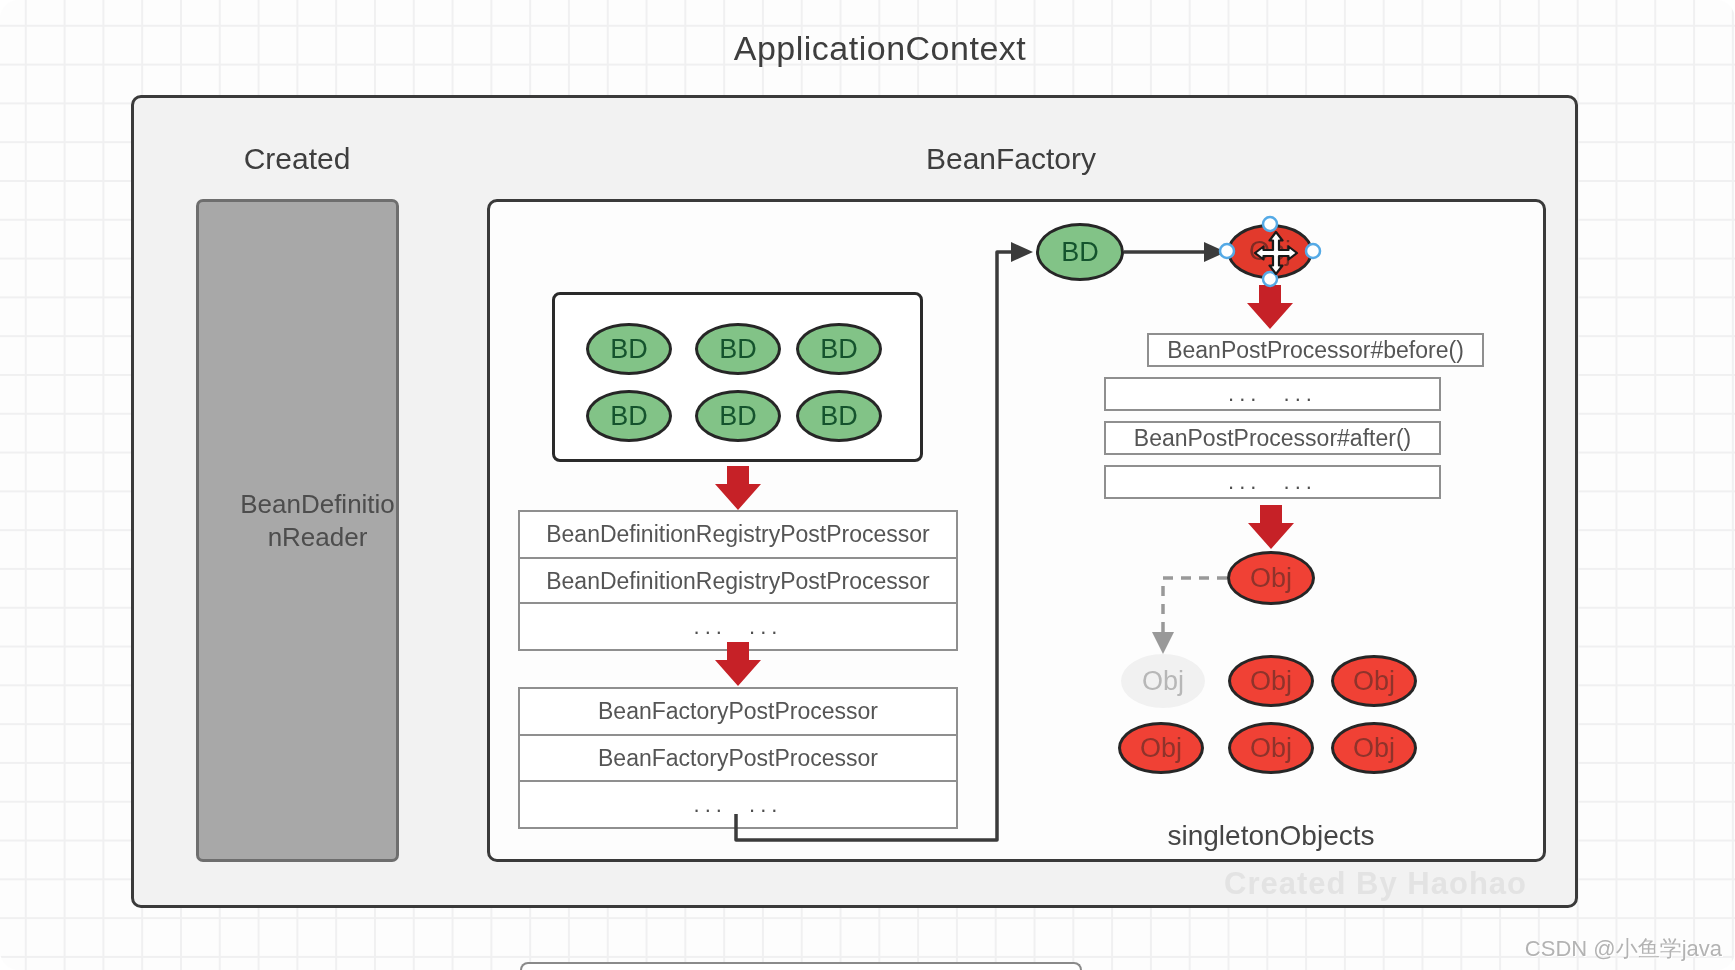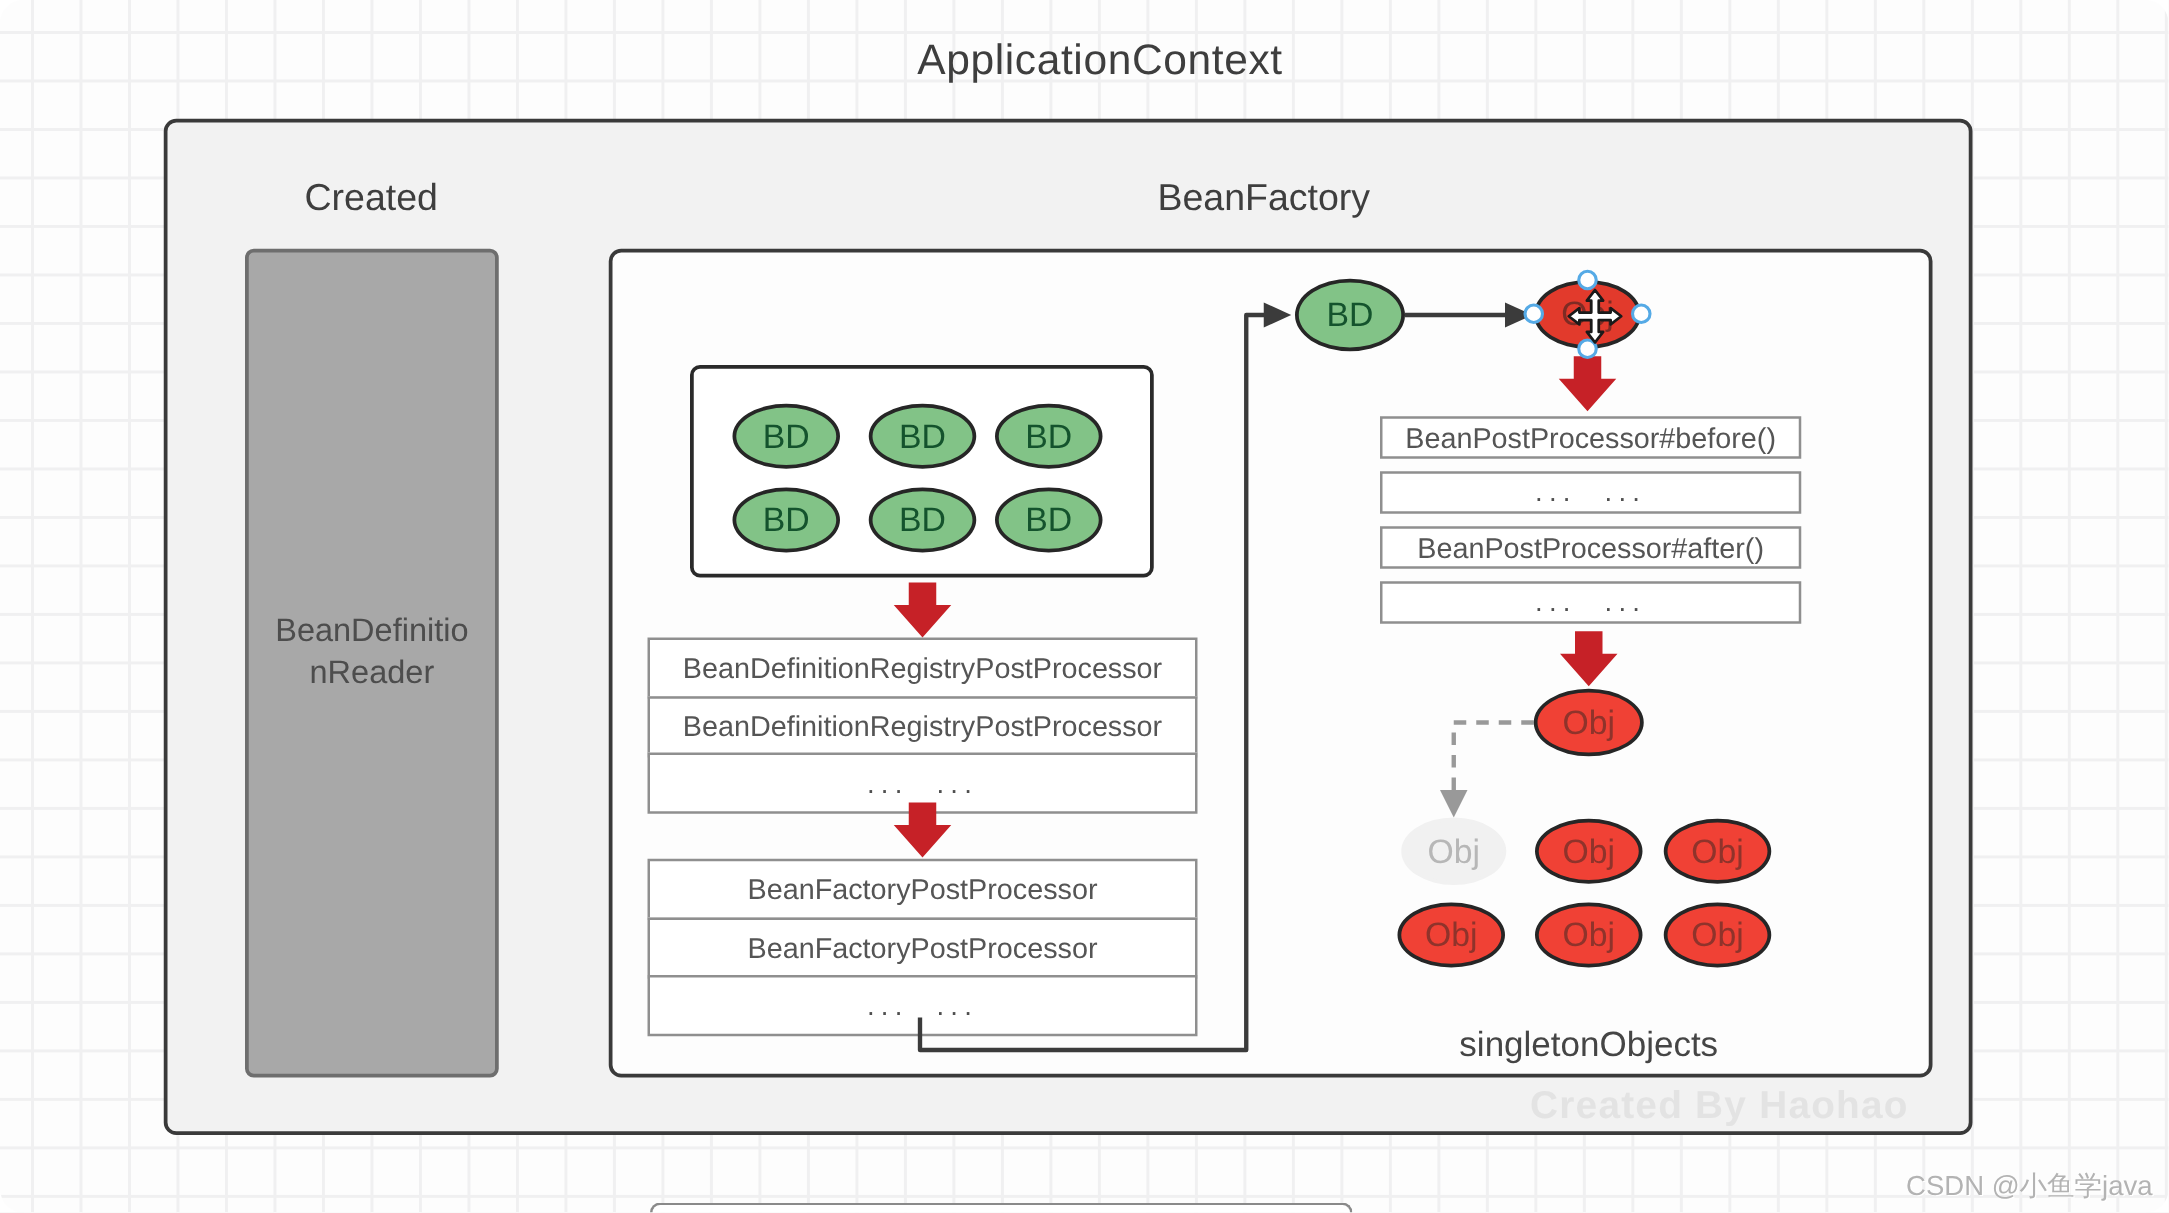--- a/index.html
+++ b/index.html
@@ -12,21 +12,21 @@
   .ctr{display:flex;align-items:center;justify-content:center;text-align:center;}
 
   .page-title{left:570px;top:26px;width:620px;height:44px;font-size:34px;color:#3e3e3e;letter-spacing:.5px;z-index:2;}
 
   .outer-box{left:131px;top:95px;width:1447px;height:813px;background:#f2f2f2;border:3px solid #3a3a3a;border-radius:10px;box-sizing:border-box;z-index:1;}
   .section-title{font-size:30px;color:#3e3e3e;z-index:3;}
   .reader-title{left:197px;top:140px;width:200px;height:38px;}
   .bf-title{left:861px;top:140px;width:300px;height:38px;}
 
   .reader-box{left:196px;top:199px;width:203px;height:663px;background:#a8a8a8;border:3px solid #6e6e6e;border-radius:7px;box-sizing:border-box;z-index:2;}
-  .reader-box-label{left:196px;top:488px;width:203px;font-size:26px;line-height:33px;color:#4d4d4d;text-align:center;z-index:3;}
+  .reader-box-label{left:196px;top:488px;width:203px;font-size:26px;line-height:33px;color:#4d4d4d;text-align:center;z-index:3;padding-left:20px;}
 
   .bf-box{left:487px;top:199px;width:1059px;height:663px;background:#fdfdfd;border:3px solid #3a3a3a;border-radius:10px;box-sizing:border-box;z-index:2;}
 
   .group-label{font-size:28px;color:#454545;z-index:3;}
   .bdm-label{left:588px;top:237px;width:300px;height:36px;}
   .singleton-label{left:1121px;top:818px;width:300px;height:36px;}
 
   .bdm-box{left:552px;top:292px;width:371px;height:170px;background:#fff;border:3px solid #2a2a2a;border-radius:8px;box-sizing:border-box;z-index:3;}
 
   .row{left:518px;width:440px;height:49px;background:#fff;border:2px solid #8f8f8f;box-sizing:border-box;font-size:23px;color:#555;z-index:3;}
@@ -79,21 +79,21 @@
   <div class="abs ctr row" style="top:557px;">BeanDefinitionRegistryPostProcessor</div>
   <div class="abs ctr row dots" style="top:602px;">...  ...</div>
 
   <div class="abs ctr row" style="top:687px;">BeanFactoryPostProcessor</div>
   <div class="abs ctr row" style="top:734px;">BeanFactoryPostProcessor</div>
   <div class="abs ctr row dots" style="top:780px;">...  ...</div>
 
   <div class="abs ctr node node-green" style="left:1036px;top:223px;width:88px;height:58px;">BD</div>
   <div class="abs ctr node node-red-sel" style="left:1227px;top:224px;width:86px;height:55px;">Obj</div>
 
-  <div class="abs ctr row row-r" style="top:333px;">BeanPostProcessor#before()</div>
+  <div class="abs ctr row row-r" style="top:333px;margin-left:43px;">BeanPostProcessor#before()</div>
   <div class="abs ctr row row-r dots" style="top:377px;">...  ...</div>
   <div class="abs ctr row row-r" style="top:421px;">BeanPostProcessor#after()</div>
   <div class="abs ctr row row-r dots" style="top:465px;">...  ...</div>
 
   <div class="abs ctr node node-red" style="left:1227px;top:551px;width:88px;height:54px;">Obj</div>
 
   <div class="abs ctr group-label singleton-label">singletonObjects</div>
   <div class="abs ctr node node-ghost" style="left:1121px;top:654px;width:84px;height:54px;">Obj</div>
   <div class="abs ctr node node-red" style="left:1228px;top:655px;width:86px;height:52px;">Obj</div>
   <div class="abs ctr node node-red" style="left:1331px;top:655px;width:86px;height:52px;">Obj</div>

